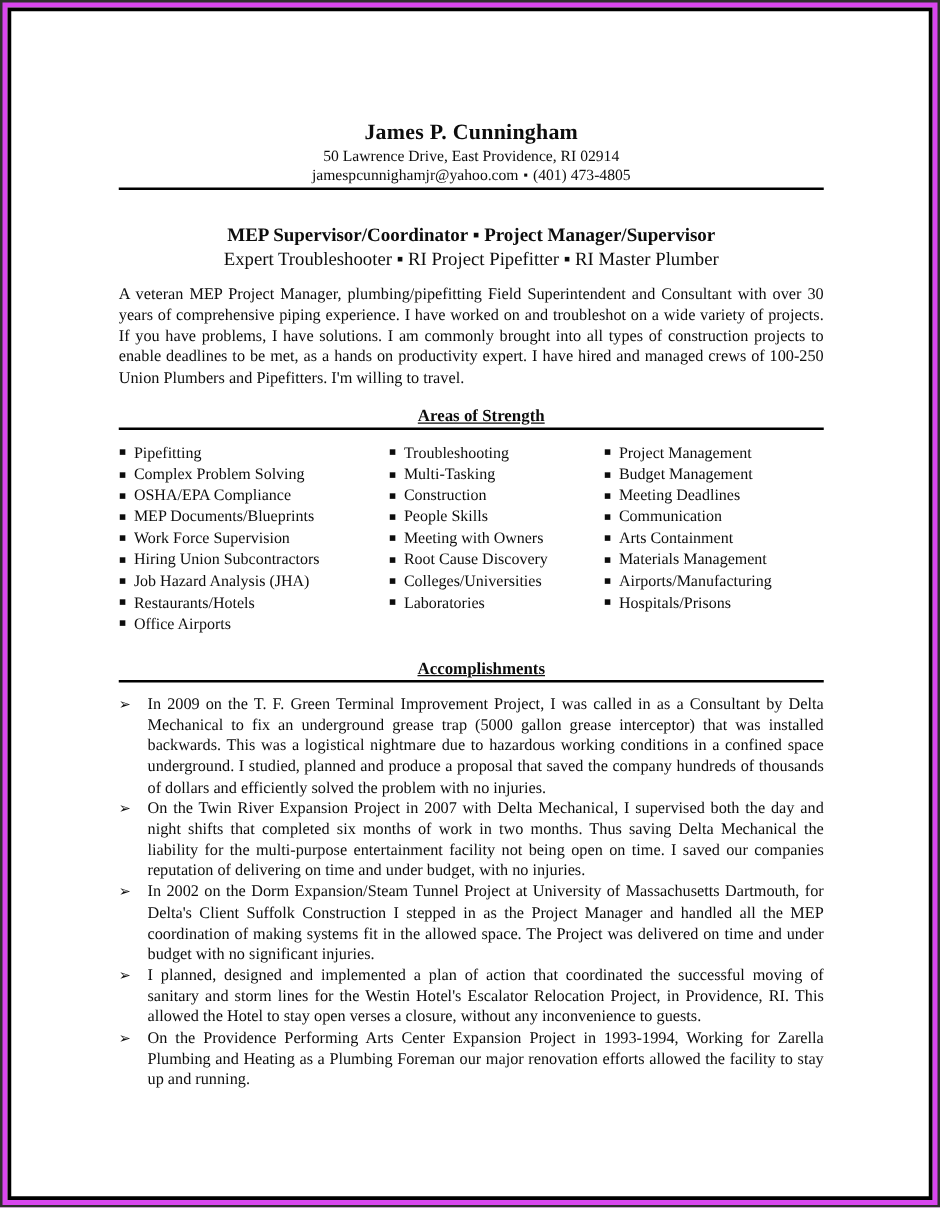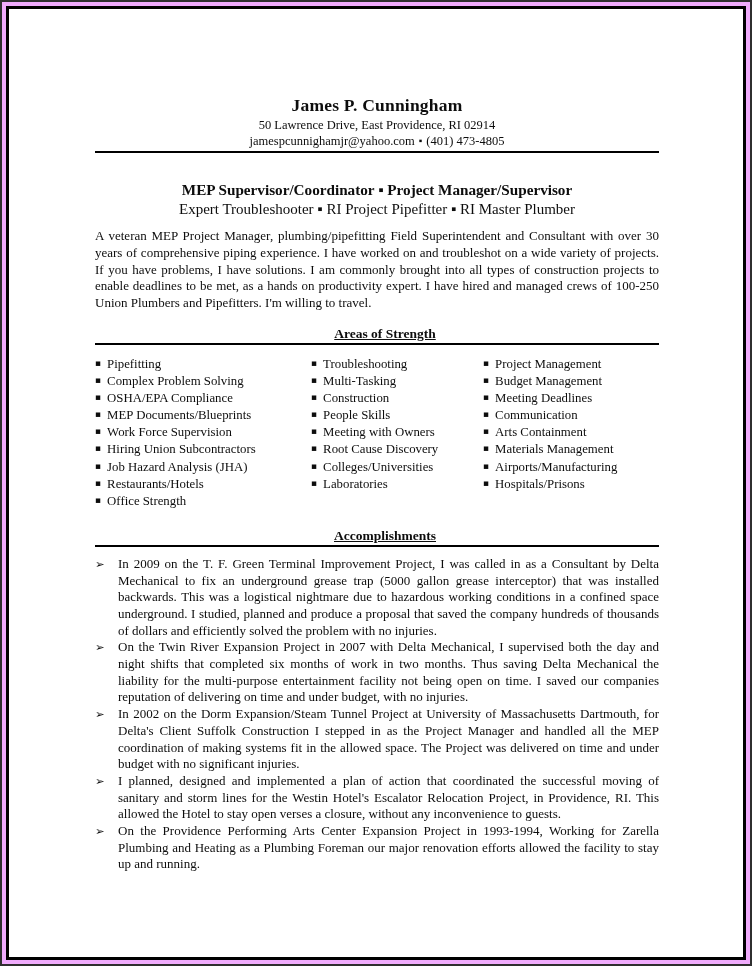--- a/index.html
+++ b/index.html
@@ -5,21 +5,21 @@
   * { margin: 0; padding: 0; box-sizing: border-box; }
   html, body { width: 752px; height: 966px; }
   body {
     font-family: "Liberation Serif", serif;
     color: #0d0d0d;
     background: #ffffff;
   }
   .frame-outer {
     width: 752px; height: 966px;
     border: 2px solid #2f2f2f;
-    background: #f0abfc;
+    background: #d946ef;
     padding: 4px;
   }
   .page {
     width: 100%; height: 100%;
     border: 3px solid #000;
     background: #ffffff;
     overflow: hidden;
   }
   .content { padding: 86px 84px 0 86px; }
 
@@ -104,21 +104,21 @@
       <div class="columns">
         <div class="col1">
           <div class="s-item"><span class="sq">▪</span><span>Pipefitting</span></div>
           <div class="s-item"><span class="sq">▪</span><span>Complex Problem Solving</span></div>
           <div class="s-item"><span class="sq">▪</span><span>OSHA/EPA Compliance</span></div>
           <div class="s-item"><span class="sq">▪</span><span>MEP Documents/Blueprints</span></div>
           <div class="s-item"><span class="sq">▪</span><span>Work Force Supervision</span></div>
           <div class="s-item"><span class="sq">▪</span><span>Hiring Union Subcontractors</span></div>
           <div class="s-item"><span class="sq">▪</span><span>Job Hazard Analysis (JHA)</span></div>
           <div class="s-item"><span class="sq">▪</span><span>Restaurants/Hotels</span></div>
-          <div class="s-item"><span class="sq">▪</span><span>Office Strength</span></div>
+          <div class="s-item"><span class="sq">▪</span><span>Office Airports</span></div>
         </div>
         <div class="col2">
           <div class="s-item"><span class="sq">▪</span><span>Troubleshooting</span></div>
           <div class="s-item"><span class="sq">▪</span><span>Multi-Tasking</span></div>
           <div class="s-item"><span class="sq">▪</span><span>Construction</span></div>
           <div class="s-item"><span class="sq">▪</span><span>People Skills</span></div>
           <div class="s-item"><span class="sq">▪</span><span>Meeting with Owners</span></div>
           <div class="s-item"><span class="sq">▪</span><span>Root Cause Discovery</span></div>
           <div class="s-item"><span class="sq">▪</span><span>Colleges/Universities</span></div>
           <div class="s-item"><span class="sq">▪</span><span>Laboratories</span></div>

